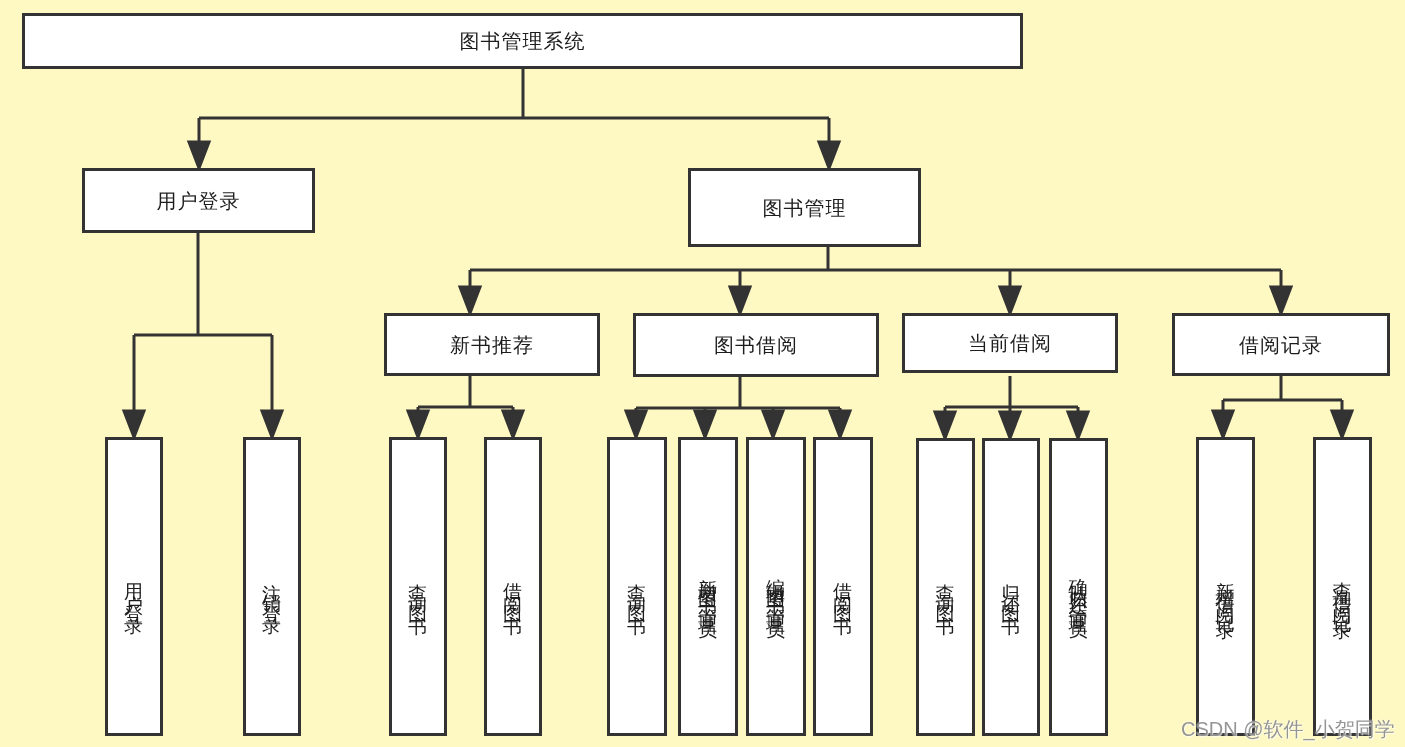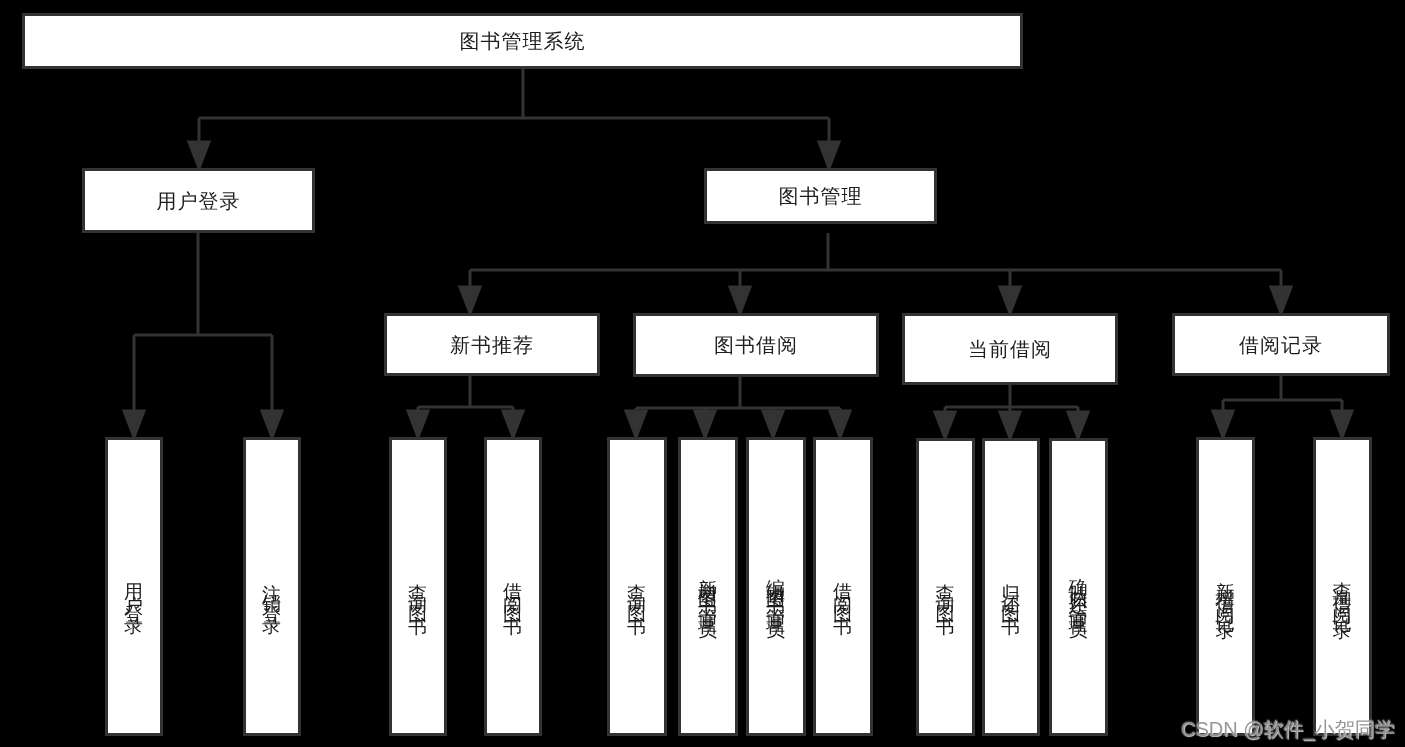--- a/index.html
+++ b/index.html
@@ -1,20 +1,20 @@
 <!DOCTYPE html>
 <html><head>
 <meta charset="utf-8">
 <style>
   html, body { margin: 0; padding: 0; background: #ffffff; }
   .canvas {
     position: relative;
     width: 1405px;
     height: 747px;
-    background: #000000;
+    background: #fef9c3;
     font-family: "Liberation Sans", sans-serif;
     color: #1d1d1d;
     overflow: hidden;
   }
   .wires {
     position: absolute;
     left: 0; top: 0;
     width: 1405px; height: 747px;
     pointer-events: none;
   }
@@ -110,31 +110,31 @@
     </g>
   </svg>
 
   <div class="box hbox" style="left:22px; top:13px; width:1001px; height:56px;">
     <span>图书管理系统</span>
   </div>
 
   <div class="box hbox" style="left:82px; top:168px; width:233px; height:65px;">
     <span>用户登录</span>
   </div>
-  <div class="box hbox" style="left:704px; top:168px; width:233px; height:56px;">
+  <div class="box hbox" style="left:688px; top:168px; width:233px; height:79px;">
     <span>图书管理</span>
   </div>
 
   <div class="box hbox" style="left:384px; top:313px; width:216px; height:63px;">
     <span>新书推荐</span>
   </div>
   <div class="box hbox" style="left:633px; top:313px; width:246px; height:64px;">
     <span>图书借阅</span>
   </div>
-  <div class="box hbox" style="left:902px; top:313px; width:216px; height:72px;">
+  <div class="box hbox" style="left:902px; top:313px; width:216px; height:60px;">
     <span>当前借阅</span>
   </div>
   <div class="box hbox" style="left:1172px; top:313px; width:218px; height:63px;">
     <span>借阅记录</span>
   </div>
 
   <div class="box vbox" style="left:105px; top:437px; width:58px; height:299px;">
     <span>用户登录</span>
   </div>
   <div class="box vbox" style="left:243px; top:437px; width:58px; height:299px;">

